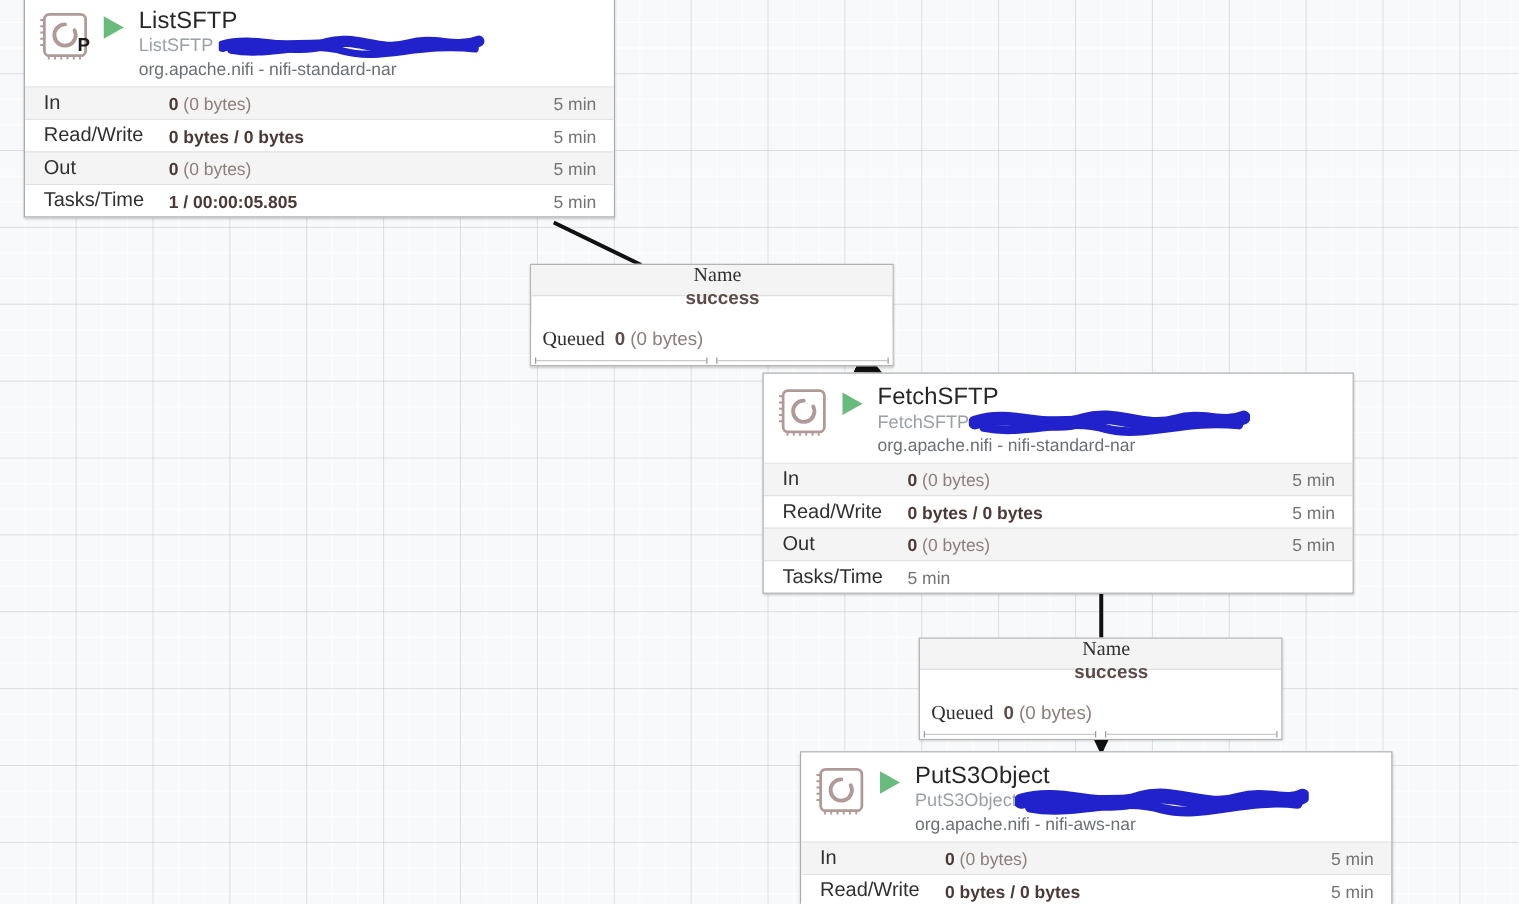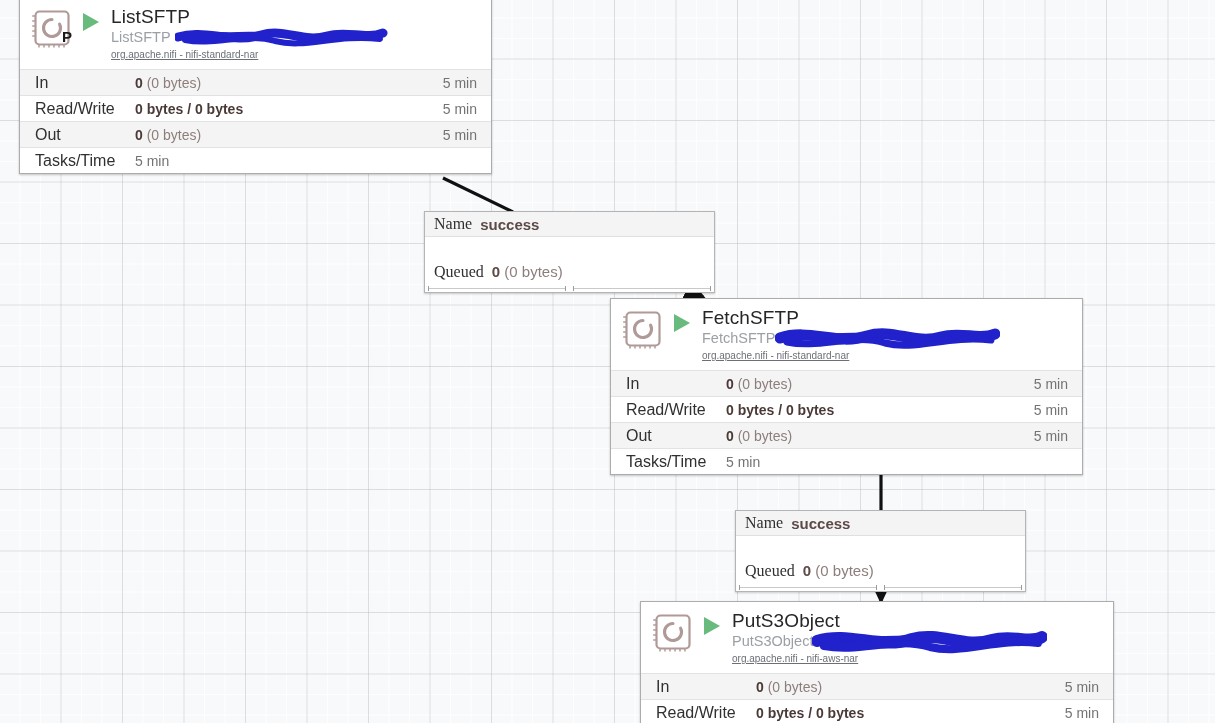--- a/index.html
+++ b/index.html
@@ -119,26 +119,25 @@
   .proc-type-line {
     font-size: 14.5px;
     color: #9aa0a6;
     line-height: 18px;
     white-space: nowrap;
     position: relative;
     height: 18px;
   }
 
   .proc-bundle {
-    font-size: 10px;
+    font-size: 14px;
     color: #6b6f76;
     line-height: 16px;
     white-space: nowrap;
     margin-top: 1px;
-    text-decoration: underline;
   }
 
   
   .scribble {
     position: absolute;
     pointer-events: none;
   }
 
   
   .proc-stats { width: 100%; }
@@ -191,21 +190,21 @@
   }
 
   .conn-row {
     display: flex;
     align-items: center;
     height: 25px;
     padding-left: 9px;
     font-size: 14px;
   }
 
-  .conn-row.name-row   { background: #f4f4f4; border-bottom: 1px solid #e0e0e0; }
+  .conn-row.name-row   { background: #f4f4f4; border-bottom: 1px solid #e0e0e0; flex-direction: column; }
   .conn-row.queued-row { background: #ffffff; margin-top: 22px; }
 
   .conn-key {
     font-family: "Liberation Serif", serif;
     font-size: 16px;
     color: #303030;
     line-height: 18px;
   }
 
   .conn-val {
@@ -316,20 +315,21 @@
       <span class="stat-value"><b>0 bytes / 0 bytes</b> <span class="muted"></span></span>
       <span class="stat-time">5 min</span>
     </div>
     <div class="stat-row shaded">
       <span class="stat-label">Out</span>
       <span class="stat-value"><b>0</b> <span class="muted">(0 bytes)</span></span>
       <span class="stat-time">5 min</span>
     </div>
     <div class="stat-row plain">
       <span class="stat-label">Tasks/Time</span>
+      <span class="stat-value"><b>1 / 00:00:05.805</b> <span class="muted"></span></span>
       <span class="stat-time">5 min</span>
     </div>
   </div>
 </div>
 
 <div class="connection" style="left:424px; top:211px; width:291px;">
   <div class="conn-row name-row">
     <span class="conn-key">Name</span>
     <span class="conn-val">success</span>
   </div>

